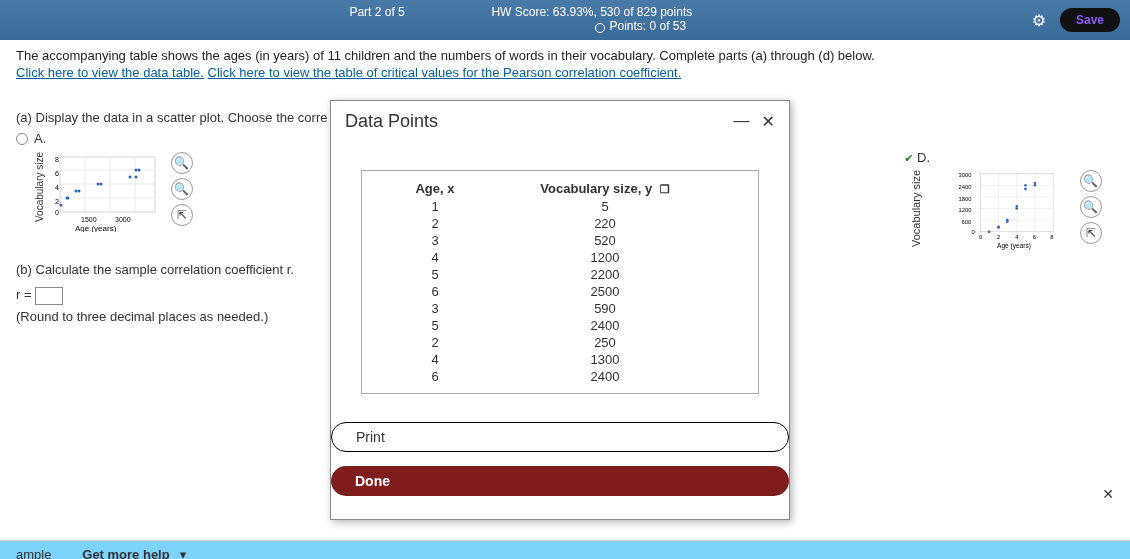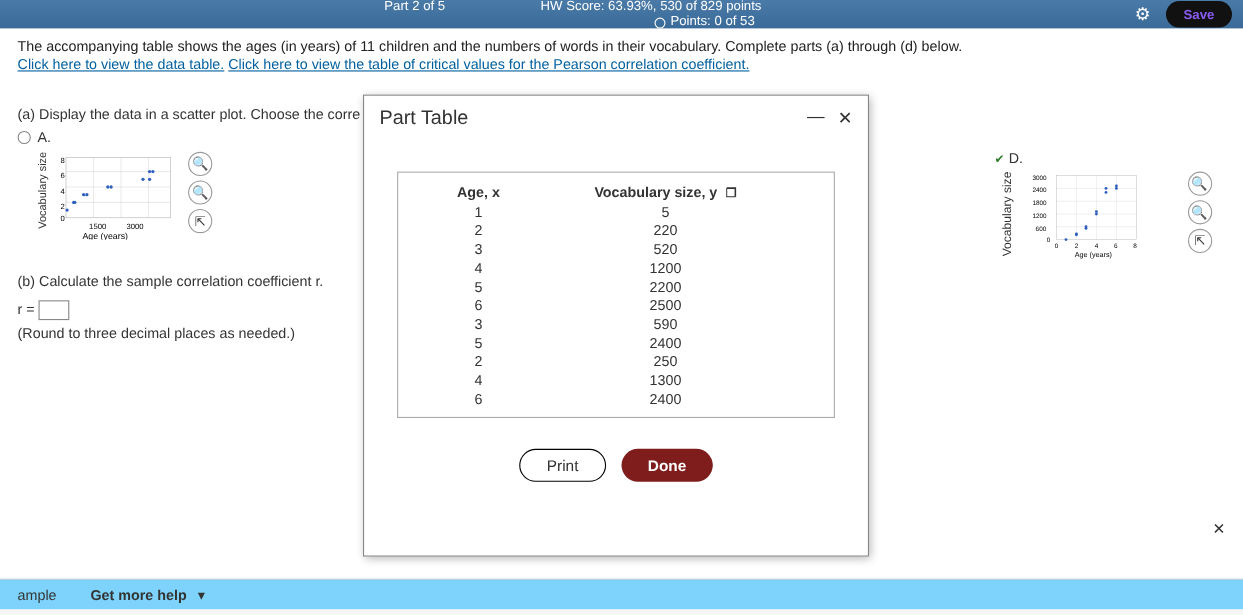--- a/index.html
+++ b/index.html
@@ -11,21 +11,21 @@
   width: 1130px;
   overflow: hidden;
 }
 .header-bar {
   background: linear-gradient(#4a7aa8, #3a6a98);
   color: #fff;
   display: flex;
   align-items: center;
   padding: 4px 10px;
   font-size: 12px;
-  height: 26px;
+  height: 40px;
 }
 .header-center { flex: 1; text-align: center; }
 .header-right { display: flex; align-items: center; gap: 14px; }
 .save-btn {
   background: #111;
   color: #8b5cf6;
   border-radius: 16px;
   padding: 5px 16px;
   font-weight: bold;
   font-size: 12px;
@@ -39,21 +39,21 @@
 }
 .prompt-text { color: #222; font-size: 13px; line-height: 1.3; }
 .link-text { color: #005f9e; text-decoration: underline; }
 .part-a { margin-top: 28px; }
 .part-a-label { font-size: 13px; margin-bottom: 6px; display: block; }
 .radio-row { display: flex; align-items: flex-start; gap: 6px; margin: 6px 0; }
 .radio-circ {
   width: 12px; height: 12px; border: 1.5px solid #888; border-radius: 50%; margin-top: 2px;
 }
 .mini-chart {
-  width: 120px; height: 80px; border: none; position: relative;
+  width: 120px; height: 80px; border: none; position: relative; text-align: right;
 }
 .mini-chart svg { width: 120px; height: 80px; }
 .chart-controls {
   display: flex; flex-direction: column; gap: 4px; margin-left: 6px;
 }
 .chart-ctrl-btn {
   width: 22px; height: 22px; border: 1px solid #999; border-radius: 50%;
   background: #fff; display: flex; align-items: center; justify-content: center;
   font-size: 12px;
 }
@@ -80,21 +80,21 @@
 .data-table-wrap {
   margin: 28px 30px; border: 1px solid #aaa; padding: 8px 28px;
   font-size: 13px;
 }
 .dt-header { display: flex; font-weight: bold; padding: 2px 0; }
 .dt-row { display: flex; padding: 1px 0; }
 .dt-cell-x { width: 90px; text-align: center; }
 .dt-cell-y { flex: 1; text-align: center; }
 .copy-ico { font-size: 11px; margin-left: 4px; }
 .modal-buttons {
-  display: flex; gap: 14px; justify-content: center; margin-top: 18px;
+  display: flex; gap: 14px; justify-content: center; margin-top: 18px; flex-direction: column;
 }
 .print-btn {
   border: 1px solid #000; background: #fff; border-radius: 18px;
   padding: 6px 24px; font-size: 14px;
 }
 .done-btn {
   border: none; background: #7f1d1d; color: #fff; border-radius: 18px;
   padding: 7px 24px; font-size: 14px; font-weight: bold;
 }
 .math-toolbar {
@@ -246,21 +246,21 @@
     <div>(b) Calculate the sample correlation coefficient r.</div>
     <div style="margin-top:10px;">
       <span>r =</span>
       <span class="r-box"></span>
     </div>
     <div style="margin-top:4px;">(Round to three decimal places as needed.)</div>
   </div>
 
   <div class="modal-backdrop">
     <div class="modal-head">
-      <span>Part Table</span>
+      <span>Data Points</span>
       <span class="modal-head-ctrls">
         <span>—</span>
         <span>✕</span>
       </span>
     </div>
     <div class="data-table-wrap">
       <div class="dt-header">
         <span class="dt-cell-x">Age, x</span>
         <span class="dt-cell-y">
           <span>Vocabulary size, y</span>

